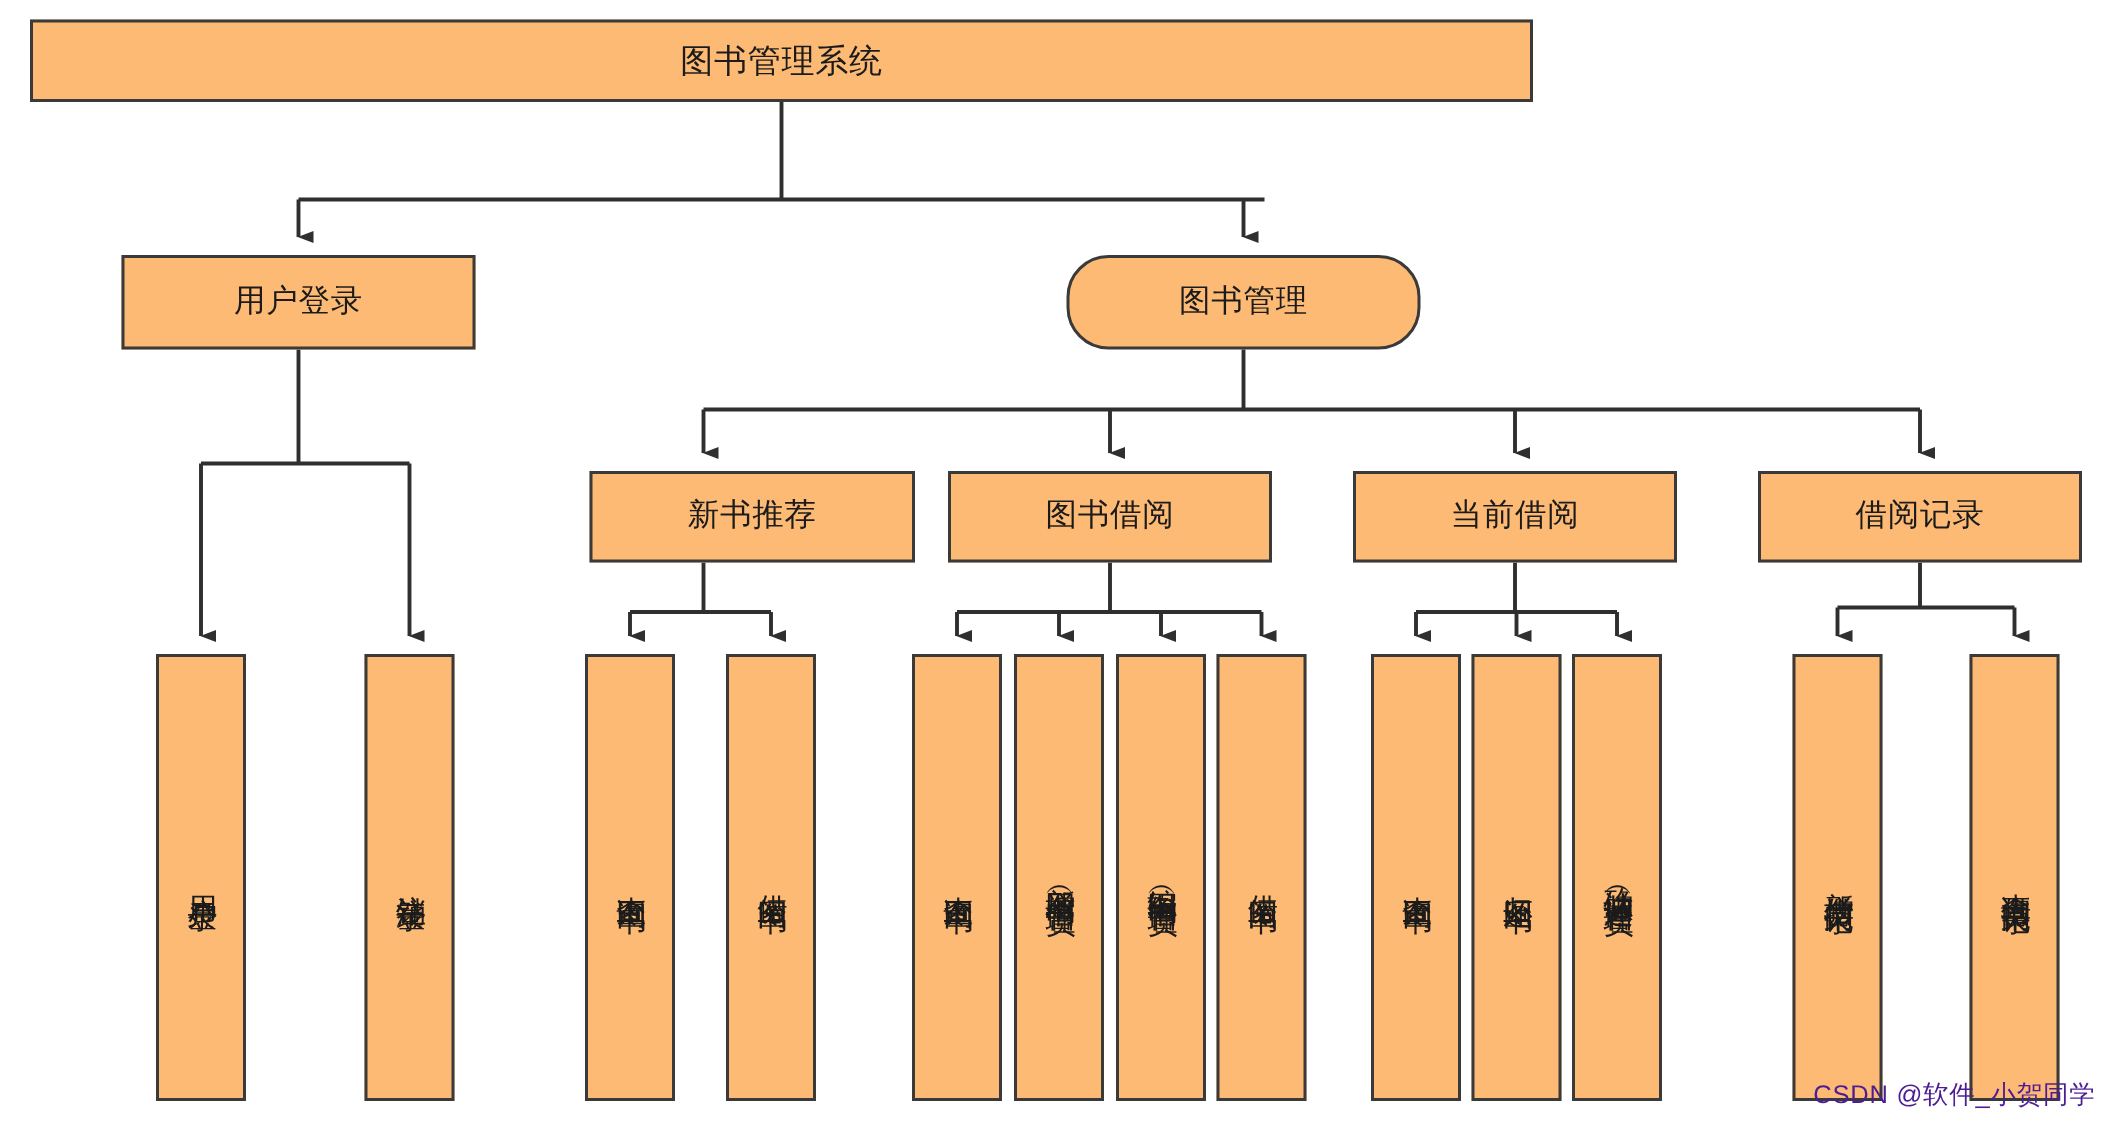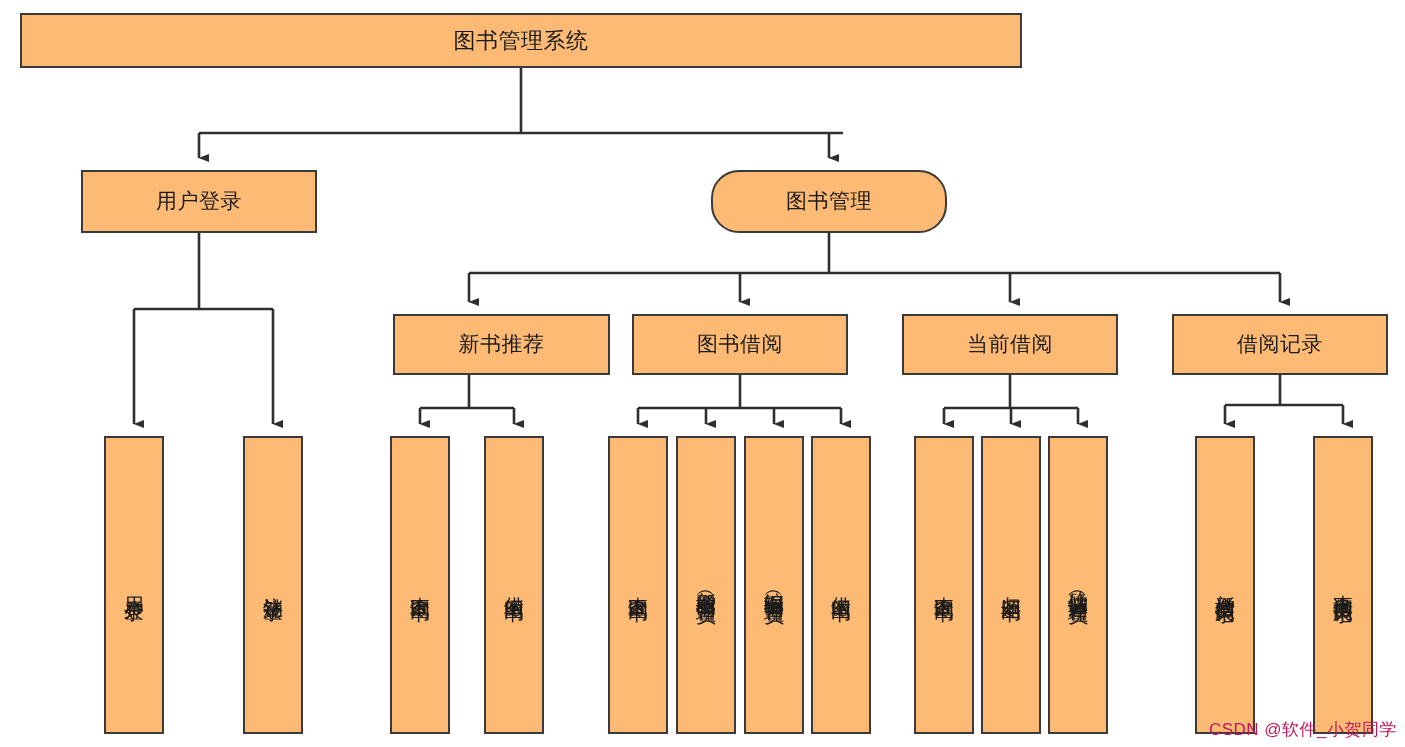--- a/index.html
+++ b/index.html
@@ -47,21 +47,21 @@
     top: 0;
     width: 1405px;
     height: 747px;
     pointer-events: none;
   }
   #watermark {
     position: absolute;
     right: 8px;
     bottom: 6px;
     font-size: 17px;
-    color: #be185d;
+    color: #4c1d95;
     letter-spacing: 0.5px;
     white-space: nowrap;
   }
 </style>
 </head>
 <body>
 
 <div id="diagram-root">
 
   <svg id="connector-layer" viewBox="0 0 1405 747" xmlns="http://www.w3.org/2000/svg">

